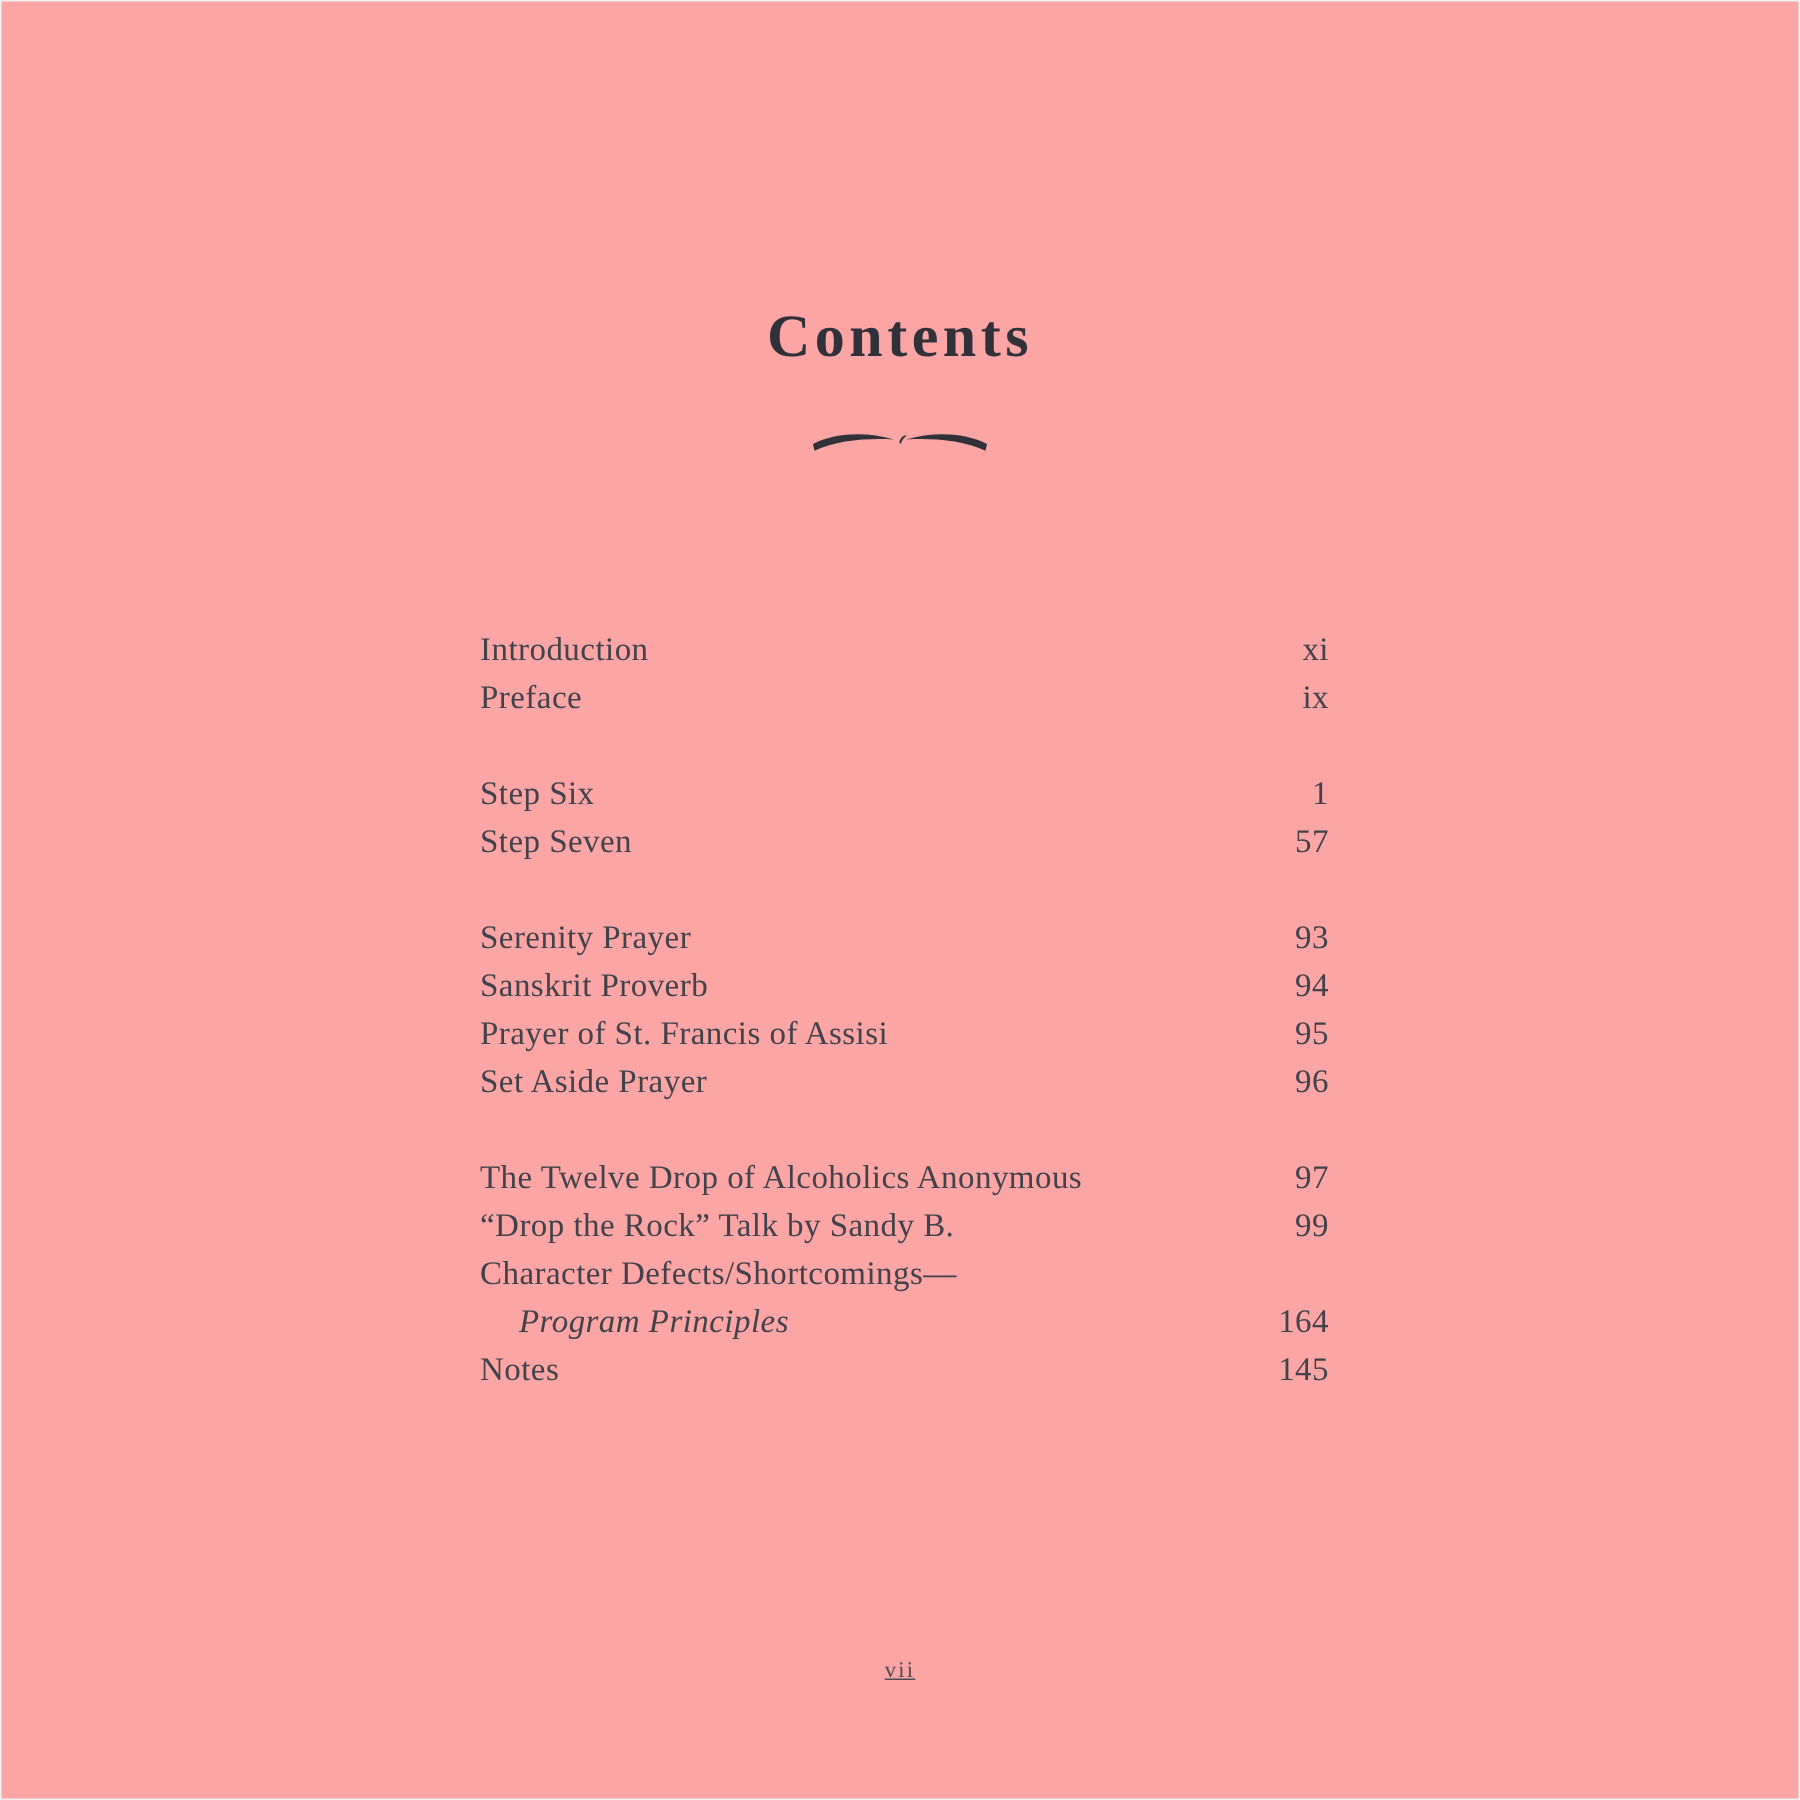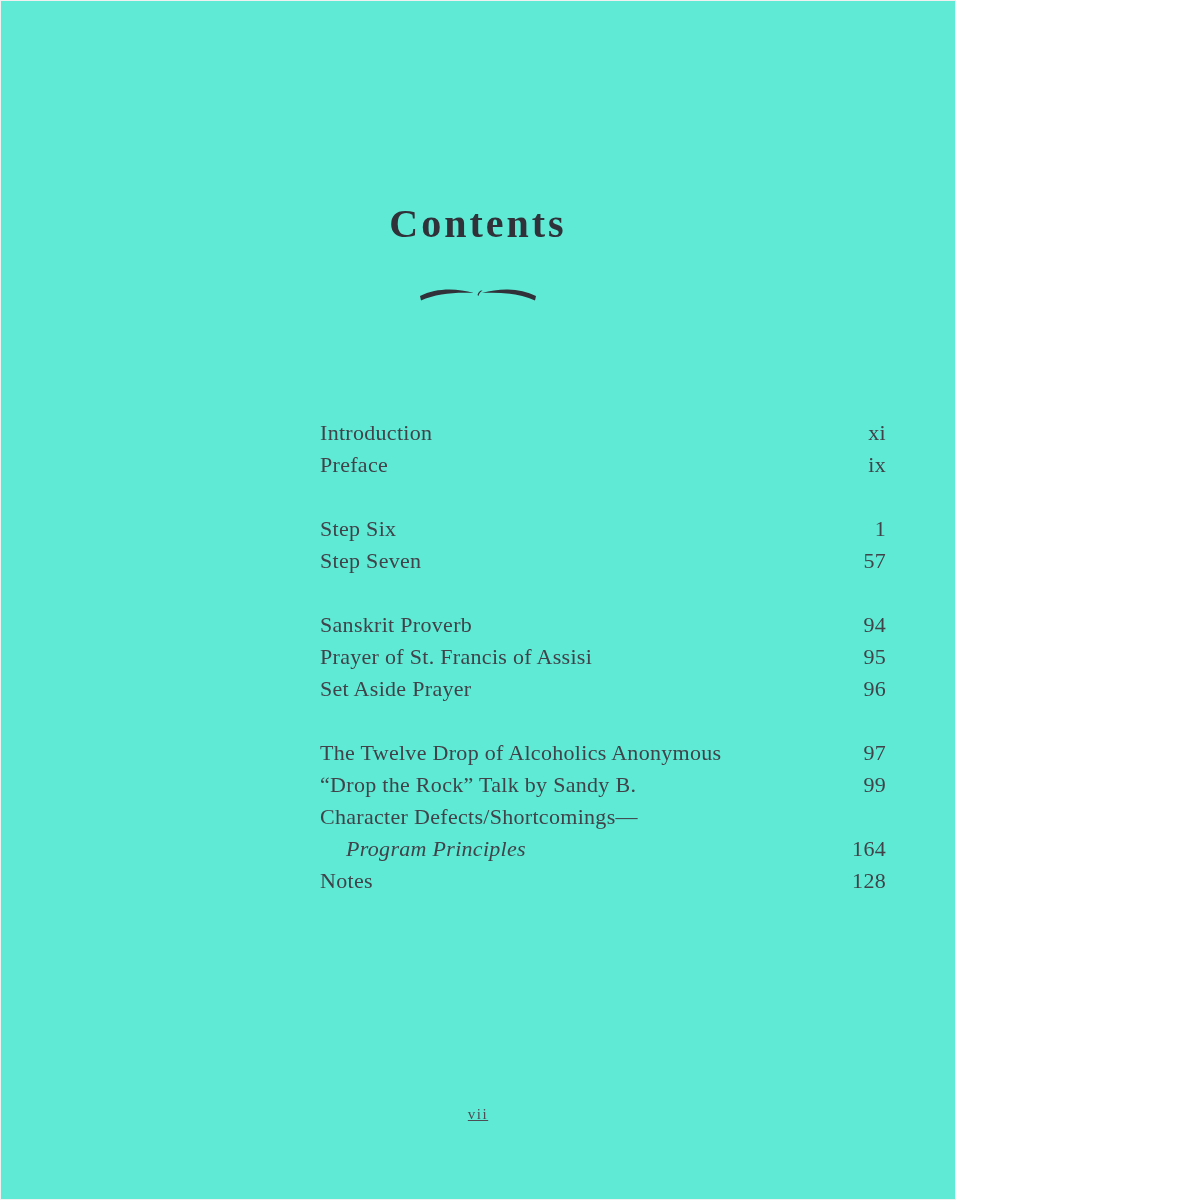--- a/index.html
+++ b/index.html
@@ -2,23 +2,23 @@
 <html><head>
 <meta charset="utf-8">
 <style>
   html, body {
     margin: 0;
     padding: 0;
     background: #ffffff;
   }
   .page {
     position: relative;
-    width: 956px;
+    width: 1200px;
     height: 1200px;
-    background: #5eead4;
+    background: #fca5a5;
     box-shadow: inset 0 0 0 1px #f0f0f0;
     font-family: "Liberation Serif", "DejaVu Serif", serif;
     color: #41424a;
     overflow: hidden;
   }
   .title {
     position: absolute;
     top: 200px;
     left: 0;
     width: 100%;
@@ -111,20 +111,24 @@
           <span class="label">Step Six</span>
           <span class="pageno">1</span>
         </div>
         <div class="toc-row">
           <span class="label">Step Seven</span>
           <span class="pageno">57</span>
         </div>
       </div>
       <div class="toc-group">
         <div class="toc-row">
+          <span class="label">Serenity Prayer</span>
+          <span class="pageno">93</span>
+        </div>
+        <div class="toc-row">
           <span class="label">Sanskrit Proverb</span>
           <span class="pageno">94</span>
         </div>
         <div class="toc-row">
           <span class="label">Prayer of St. Francis of Assisi</span>
           <span class="pageno">95</span>
         </div>
         <div class="toc-row">
           <span class="label">Set Aside Prayer</span>
           <span class="pageno">96</span>
@@ -142,20 +146,20 @@
         <div class="toc-row">
           <span class="label">Character Defects/Shortcomings—</span>
           <span class="pageno"></span>
         </div>
         <div class="toc-row indent">
           <span class="label">Program Principles</span>
           <span class="pageno">164</span>
         </div>
         <div class="toc-row">
           <span class="label">Notes</span>
-          <span class="pageno">128</span>
+          <span class="pageno">145</span>
         </div>
       </div>
     </div>
 
   <div class="folio">vii</div>
 
 </div>
 
 </body></html>

